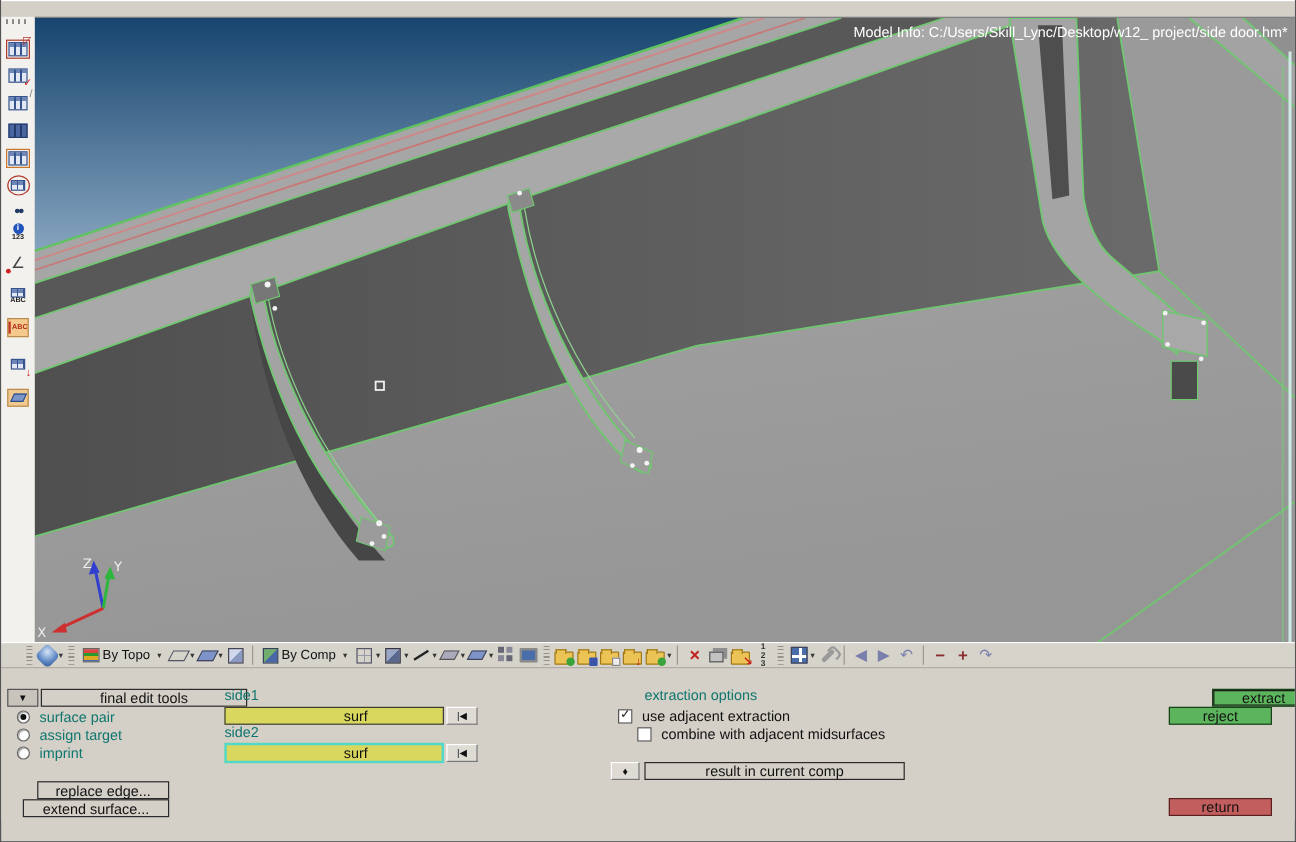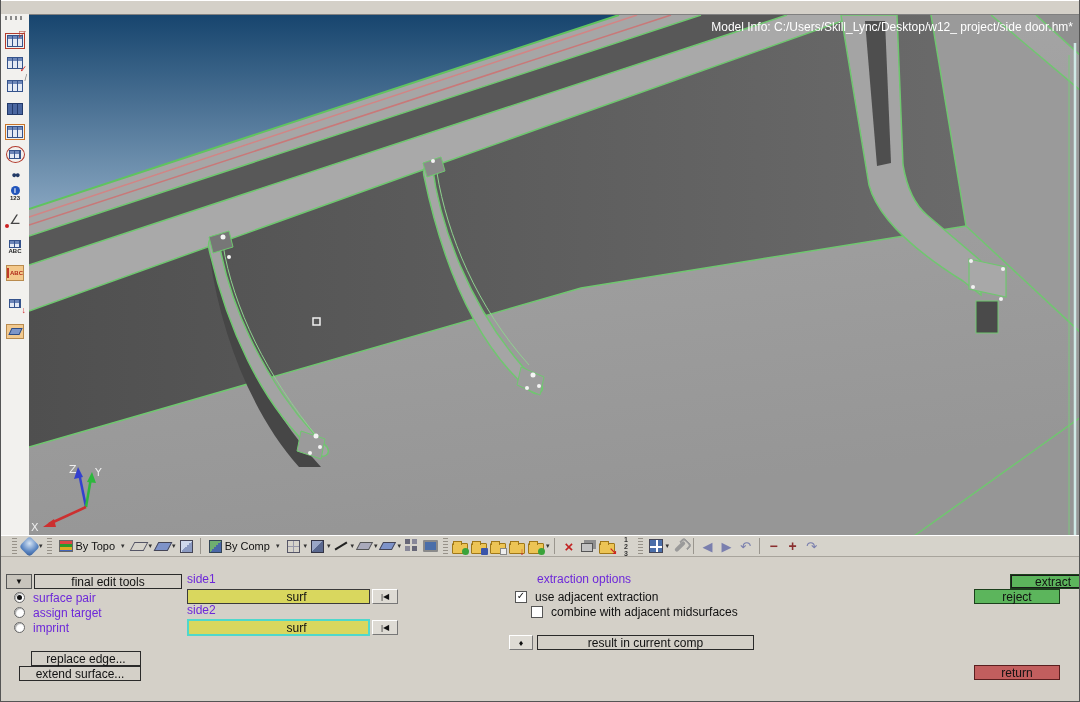--- a/index.html
+++ b/index.html
@@ -30,21 +30,21 @@
   .angle{font-size:13px;color:#444;}
   .hl-box{width:18px;height:16px;background:#f4c98b;border:1px solid #b98b4e;display:flex;align-items:center;justify-content:center;gap:1px;}
   .red-bar{width:3px;height:10px;background:#c03a2a;}
   .scroll-box{width:18px;height:15px;background:#f2c98e;border:1px solid #b98b4e;display:flex;align-items:center;justify-content:center;}
   .scroll-plane{width:11px;height:7px;background:#7d96c9;border:1px solid #2e4d86;transform:skewX(-25deg);}
   
   .viewport{position:absolute;left:28px;top:14px;width:1052px;height:521px;background:#9e9e9e;border-top:1px solid #808080;}
   .viewport svg{display:block;}
   
   .toolbar{position:absolute;left:0;top:535px;width:1080px;height:22px;background:#d6d3cb;
-    border-top:1px solid #fff;border-bottom:1px solid #a8a49c;display:flex;align-items:center;padding:0 8px;}
+    border-top:1px solid #fff;border-bottom:1px solid #a8a49c;display:flex;align-items:center;padding:0 18px;}
   .tb-handle{width:5px;height:16px;margin:0 3px;
     background:repeating-linear-gradient(to bottom,#979289 0 1px,transparent 1px 3px);}
   .tb-sep{width:1px;height:16px;background:#9a968e;margin:0 4px;}
   .tbi{min-width:17px;height:18px;display:inline-flex;align-items:center;justify-content:center;margin:0 1px;font-size:12px;}
   .tb-caret{font-size:7px;color:#333;margin:0 1px 0 0;}
   .tb-combo{display:flex;align-items:center;height:18px;margin:0 2px;padding:0 2px;}
   .tb-combo .lbl{margin:0 6px 0 3px;font-size:11px;}
   .layers-ic{width:14px;height:12px;background:linear-gradient(to bottom,#d44 3px,#2a9a2a 3px,#2a9a2a 6px,#ddaa22 6px,#ddaa22 9px,#4466bb 9px);border:1px solid #666;}
   .selgear{width:15px;height:15px;border-radius:4px;transform:rotate(45deg);
     background:radial-gradient(circle at 35% 35%,#d5e4f5,#5b86c2 60%,#2f548e);}
@@ -76,21 +76,21 @@
     linear-gradient(to bottom,transparent 6px,#fff 6px,#fff 8px,transparent 8px),#4a6ea9;border:1px solid #445;}
   .wrench{width:4px;height:13px;background:#9a9a9a;border-radius:2px;transform:rotate(45deg);position:relative;}
   .wrench::after{content:"";position:absolute;top:-3px;left:-2px;width:8px;height:5px;border:2px solid #9a9a9a;border-bottom:none;border-radius:4px 4px 0 0;background:transparent;}
   .nav-arrow{color:#7a7fae;font-size:13px;}
   .curve-arrow{color:#7a7fae;font-size:13px;}
   .pm{color:#8a2f2f;font-weight:bold;font-size:14px;}
   
   .panel{position:absolute;left:0;top:557px;width:1080px;height:127px;background:#d4d0c8;}
   .pbtn{position:absolute;height:15px;background:#d4d0c8;border:1px solid #2a2a2a;
     display:flex;align-items:center;justify-content:center;font-size:12px;cursor:default;}
-  .plabel{position:absolute;font-size:12px;color:#6d28d9;}
+  .plabel{position:absolute;font-size:12px;color:#0f766e;}
   .arrow-btn{position:absolute;width:26px;height:15px;background:#c8c4bc;border:1px solid #555;
     display:flex;align-items:center;justify-content:center;font-size:8px;color:#111;}
   .radio-row{position:absolute;display:flex;align-items:center;gap:8px;height:13px;}
   .radio{width:11px;height:11px;border-radius:50%;background:#fff;border:1px solid #666;
     box-shadow:inset 1px 1px 1px #aaa;display:flex;align-items:center;justify-content:center;}
   .radio .dot{width:5px;height:5px;border-radius:50%;background:#111;font-size:0;}
   .surf-btn{position:absolute;width:183px;height:15px;background:#d9d75e;border:1px solid #3a3a3a;
     display:flex;align-items:center;justify-content:center;font-size:12px;padding-left:36px;}
   .surf-btn.active{border:2px solid #4fd8cc;height:17px;}
   .mini-btn{position:absolute;width:26px;height:15px;background:#dedbd4;border:1px solid #777;
@@ -386,21 +386,21 @@
     <span class="tbi pm">−</span>
     <span class="tbi pm">+</span>
     <span class="tbi curve-arrow">↷</span>
   </div>
 
   <div class="panel">
 
     <div class="arrow-btn" style="left:5px;top:17px">
       <span>▼</span>
     </div>
-    <div class="pbtn" style="left:33px;top:17px;width:148px">final edit tools</div>
+    <div class="pbtn" style="left:33px;top:17px;width:172px">final edit tools</div>
 
     <div class="radio-row" style="left:13px;top:34px">
       <span class="radio">
           <span class="dot"></span>
         </span>
       <span class="plabel" style="position:static">surface pair</span>
     </div>
     <div class="radio-row" style="left:13px;top:49px">
       <span class="radio"></span>
       <span class="plabel" style="position:static">assign target</span>

